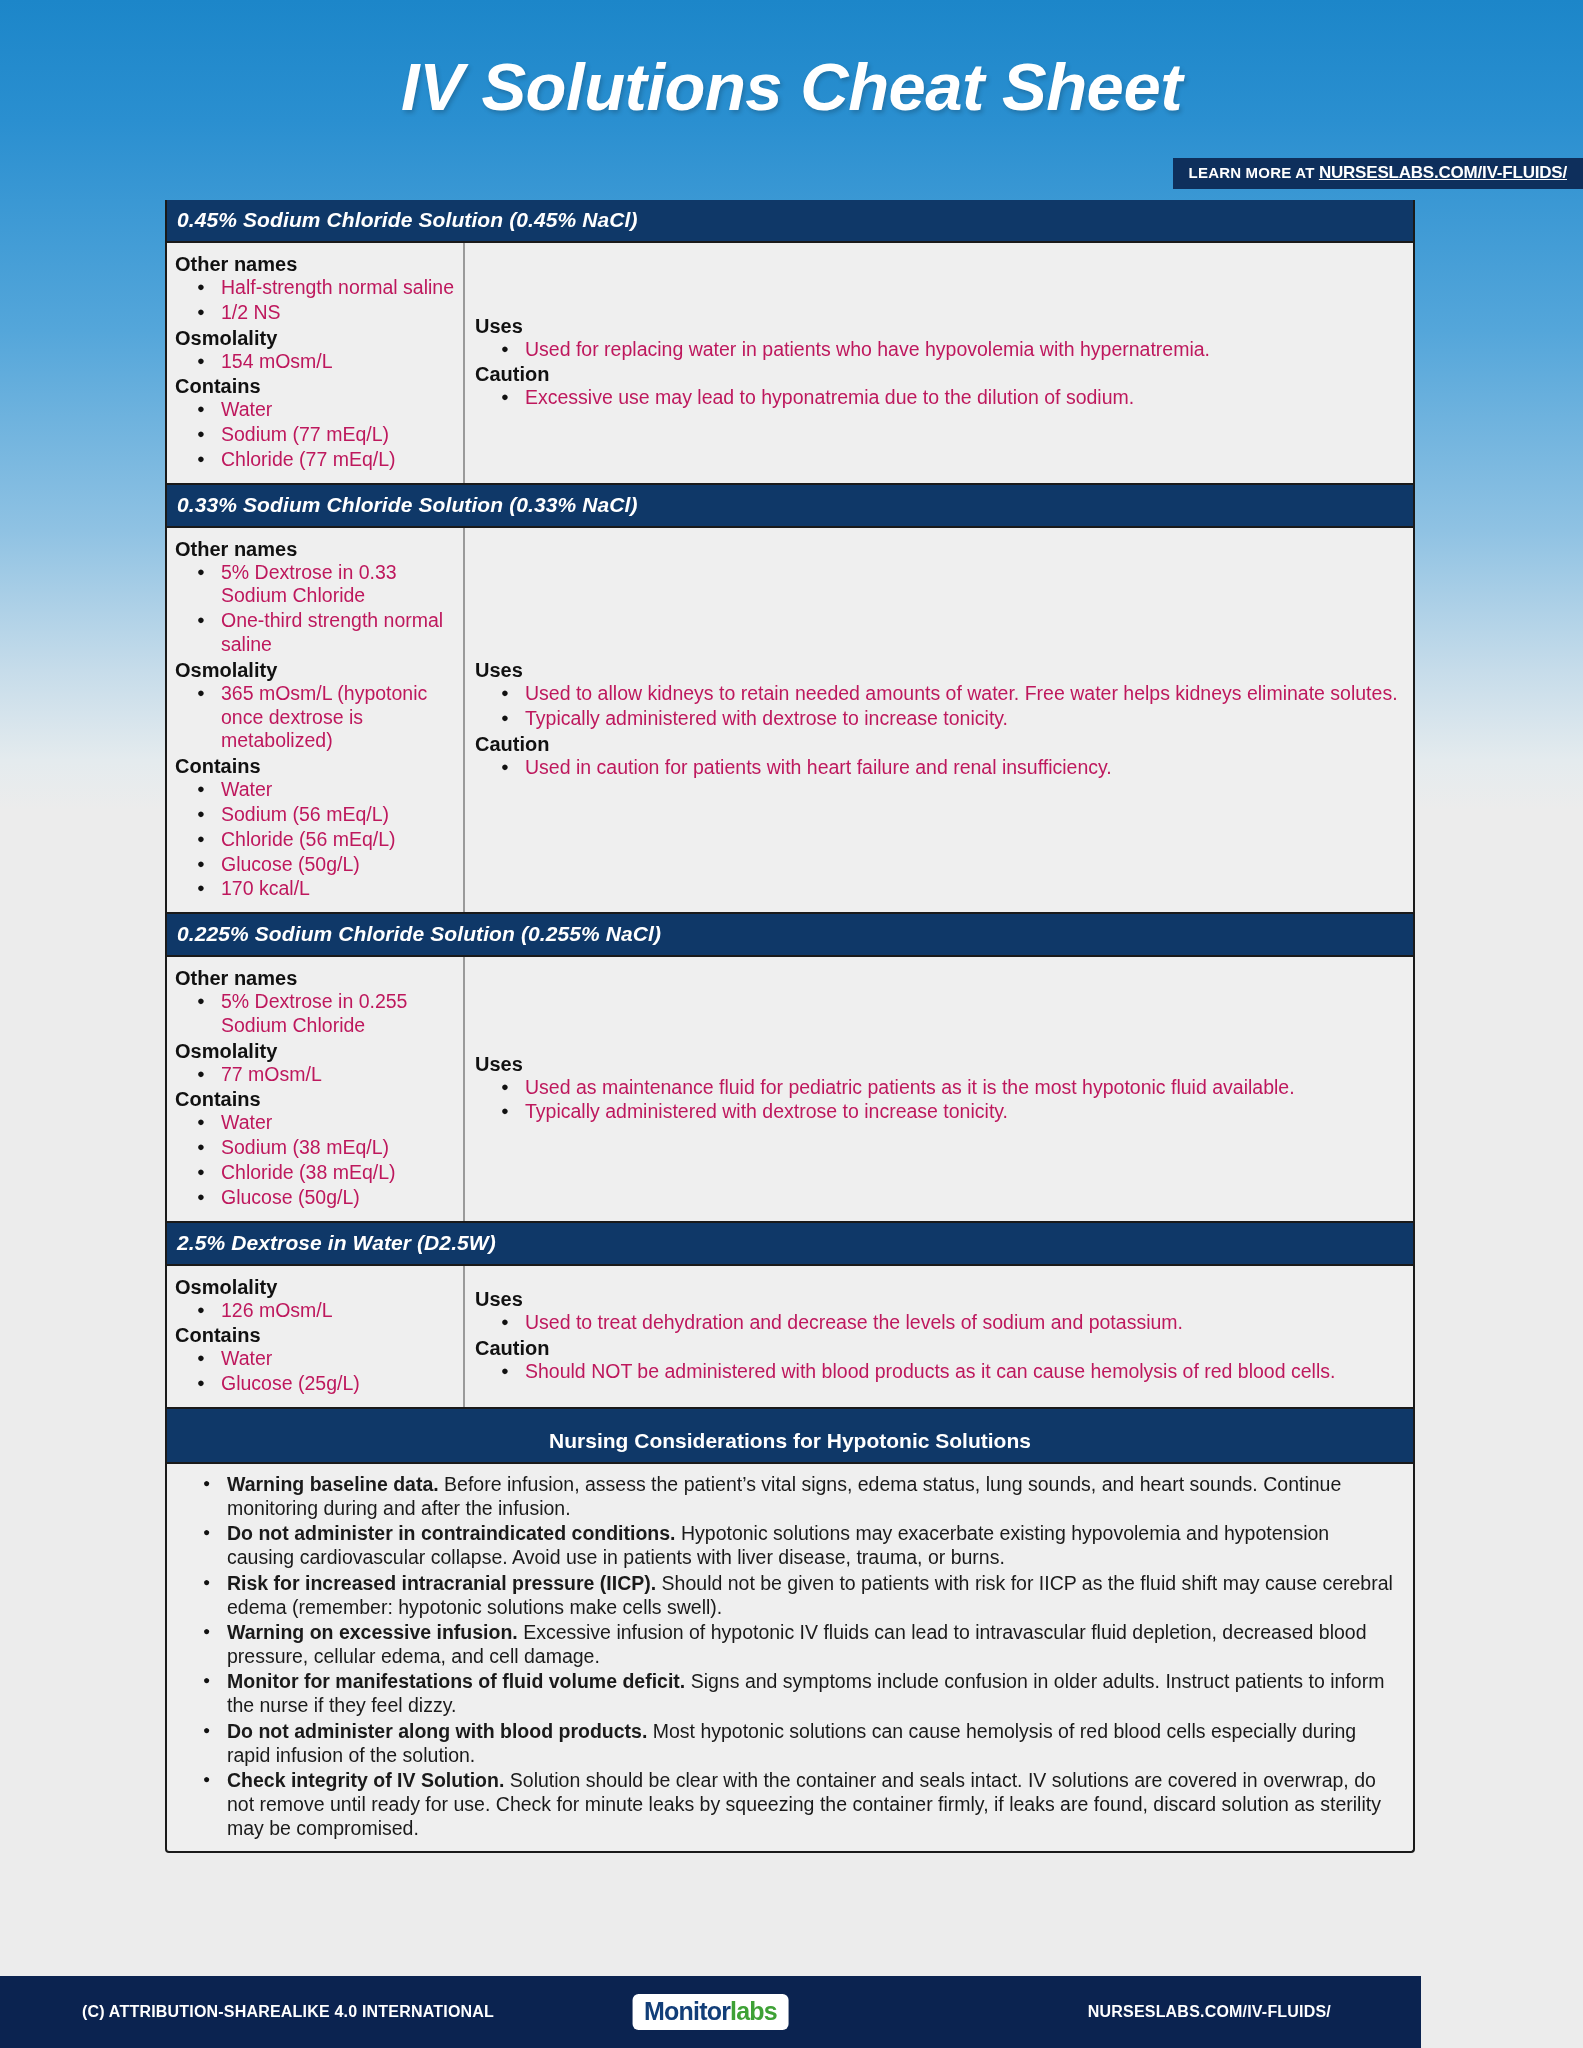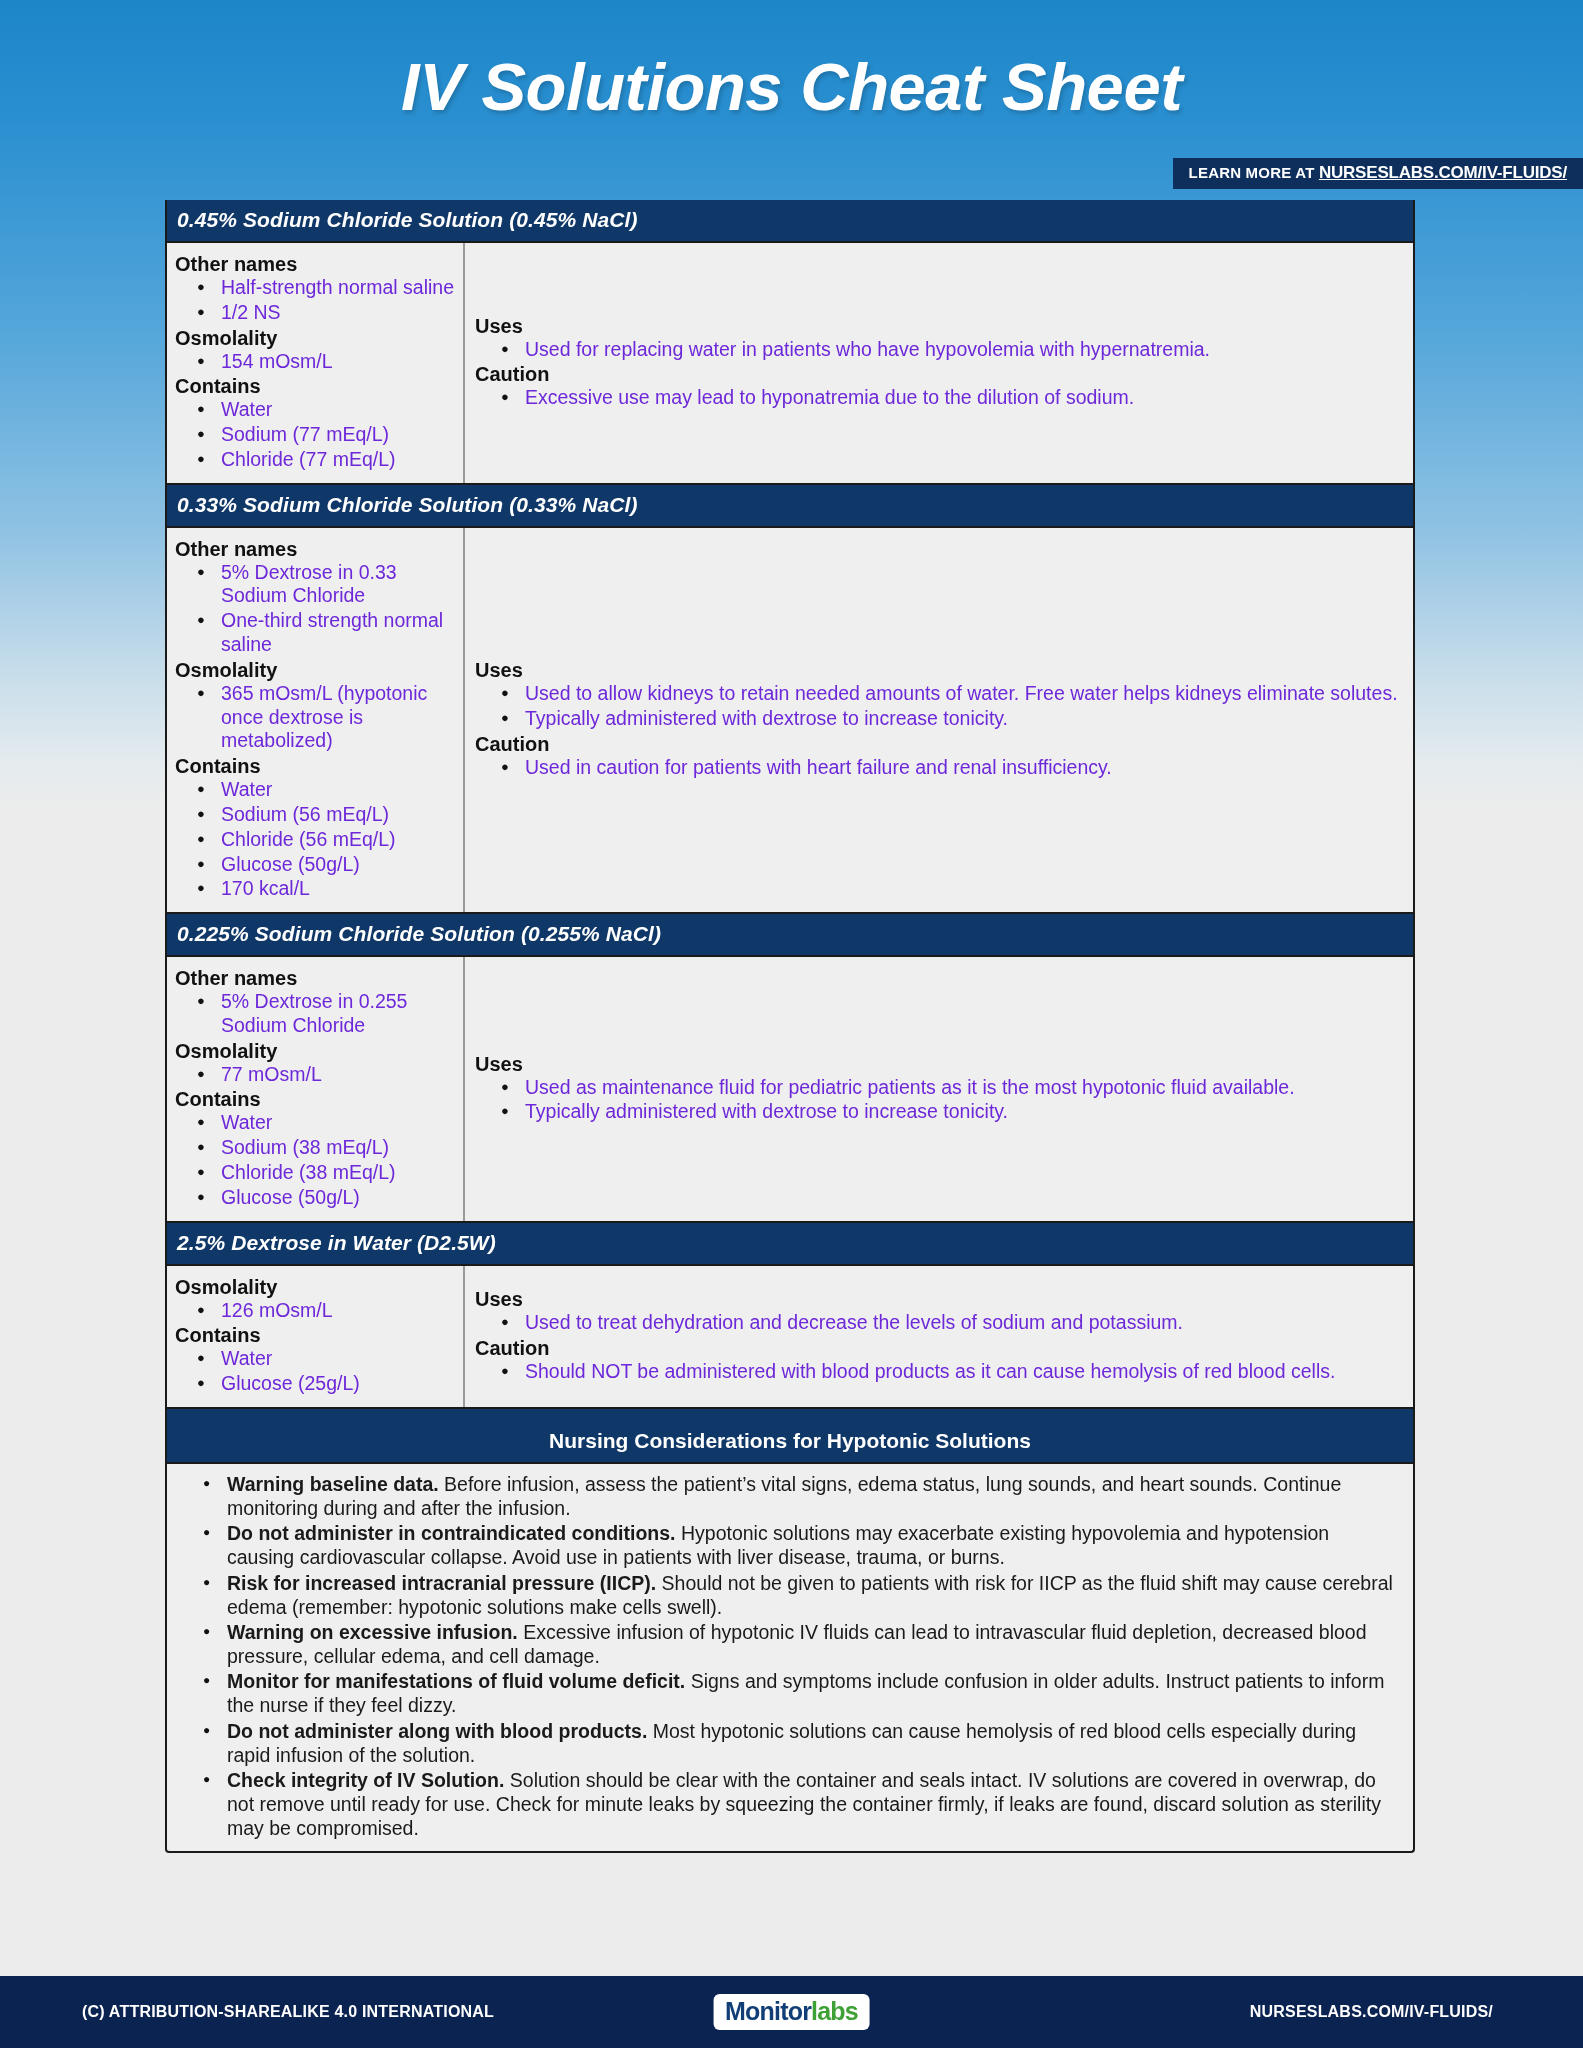--- a/index.html
+++ b/index.html
@@ -118,21 +118,21 @@
     line-height: 1.2;
     margin-top: 1px;
   }
   ul.items {
     list-style: none;
     margin: 0 0 0 0;
     padding: 0;
   }
   ul.items li {
     font-size: 19.5px;
-    color: #6d28d9;
+    color: #be185d;
     line-height: 1.22;
     padding-left: 46px;
     position: relative;
     margin-bottom: 1px;
   }
   ul.items li::before {
     content: "\25CF";
     position: absolute;
     left: 22px;
     top: 0px;
@@ -181,21 +181,21 @@
     line-height: 1.9;
     color: #111;
   }
   ul.nc-list li .lead { font-weight: bold; }
 
   
   .footer {
     position: absolute;
     left: 0;
     bottom: 0;
-    width: 1583px;
+    width: 1421px;
     height: 72px;
     background: #0B2350;
     display: flex;
     align-items: center;
   }
   .footer-left {
     color: #ffffff;
     font-size: 16px;
     font-weight: bold;
     letter-spacing: 0.2px;

